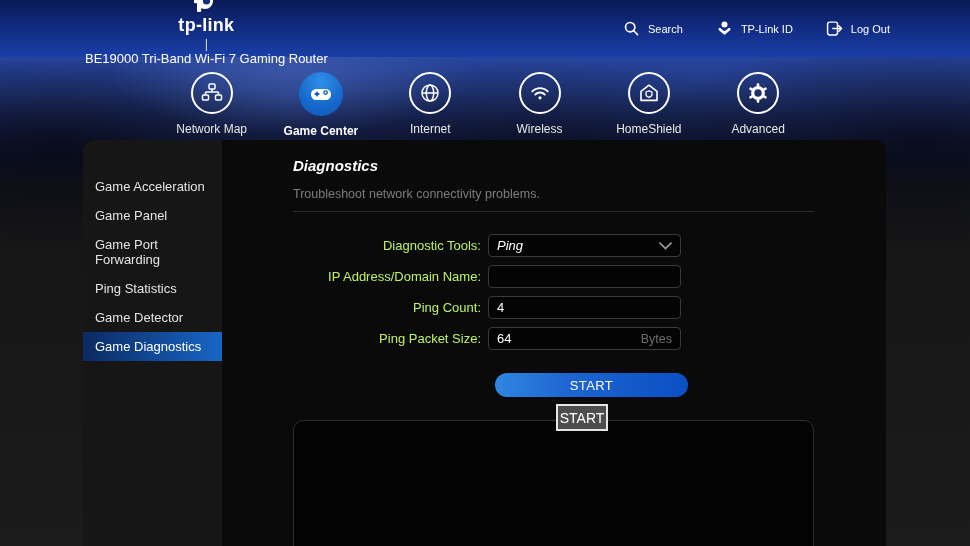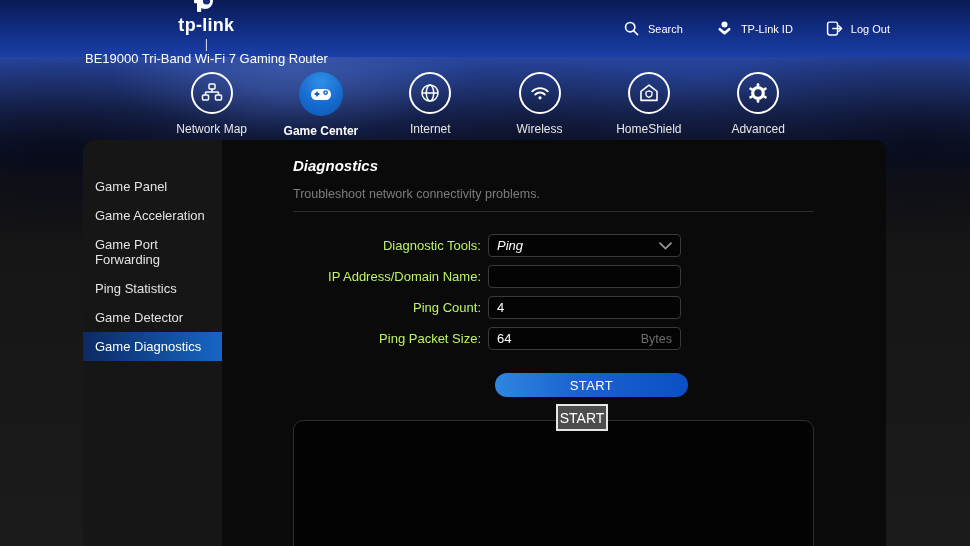--- a/index.html
+++ b/index.html
@@ -213,24 +213,24 @@
           <circle cx="11" cy="11" r="5.3" fill="none" stroke="#fff" stroke-width="3.2"></circle>
         </svg>
       </div>
       <span class="nav-label">Advanced</span>
     </div>
   </div>
 
   <div class="panel">
     <div class="sidebar">
       <div class="side-item">
+        <span>Game Acceleration</span>
+      </div>
+      <div class="side-item">
         <span>Game Panel</span>
-      </div>
-      <div class="side-item">
-        <span>Game Acceleration</span>
       </div>
       <div class="side-item">
         <span>Game Port Forwarding</span>
       </div>
       <div class="side-item">
         <span>Ping Statistics</span>
       </div>
       <div class="side-item">
         <span>Game Detector</span>
       </div>

